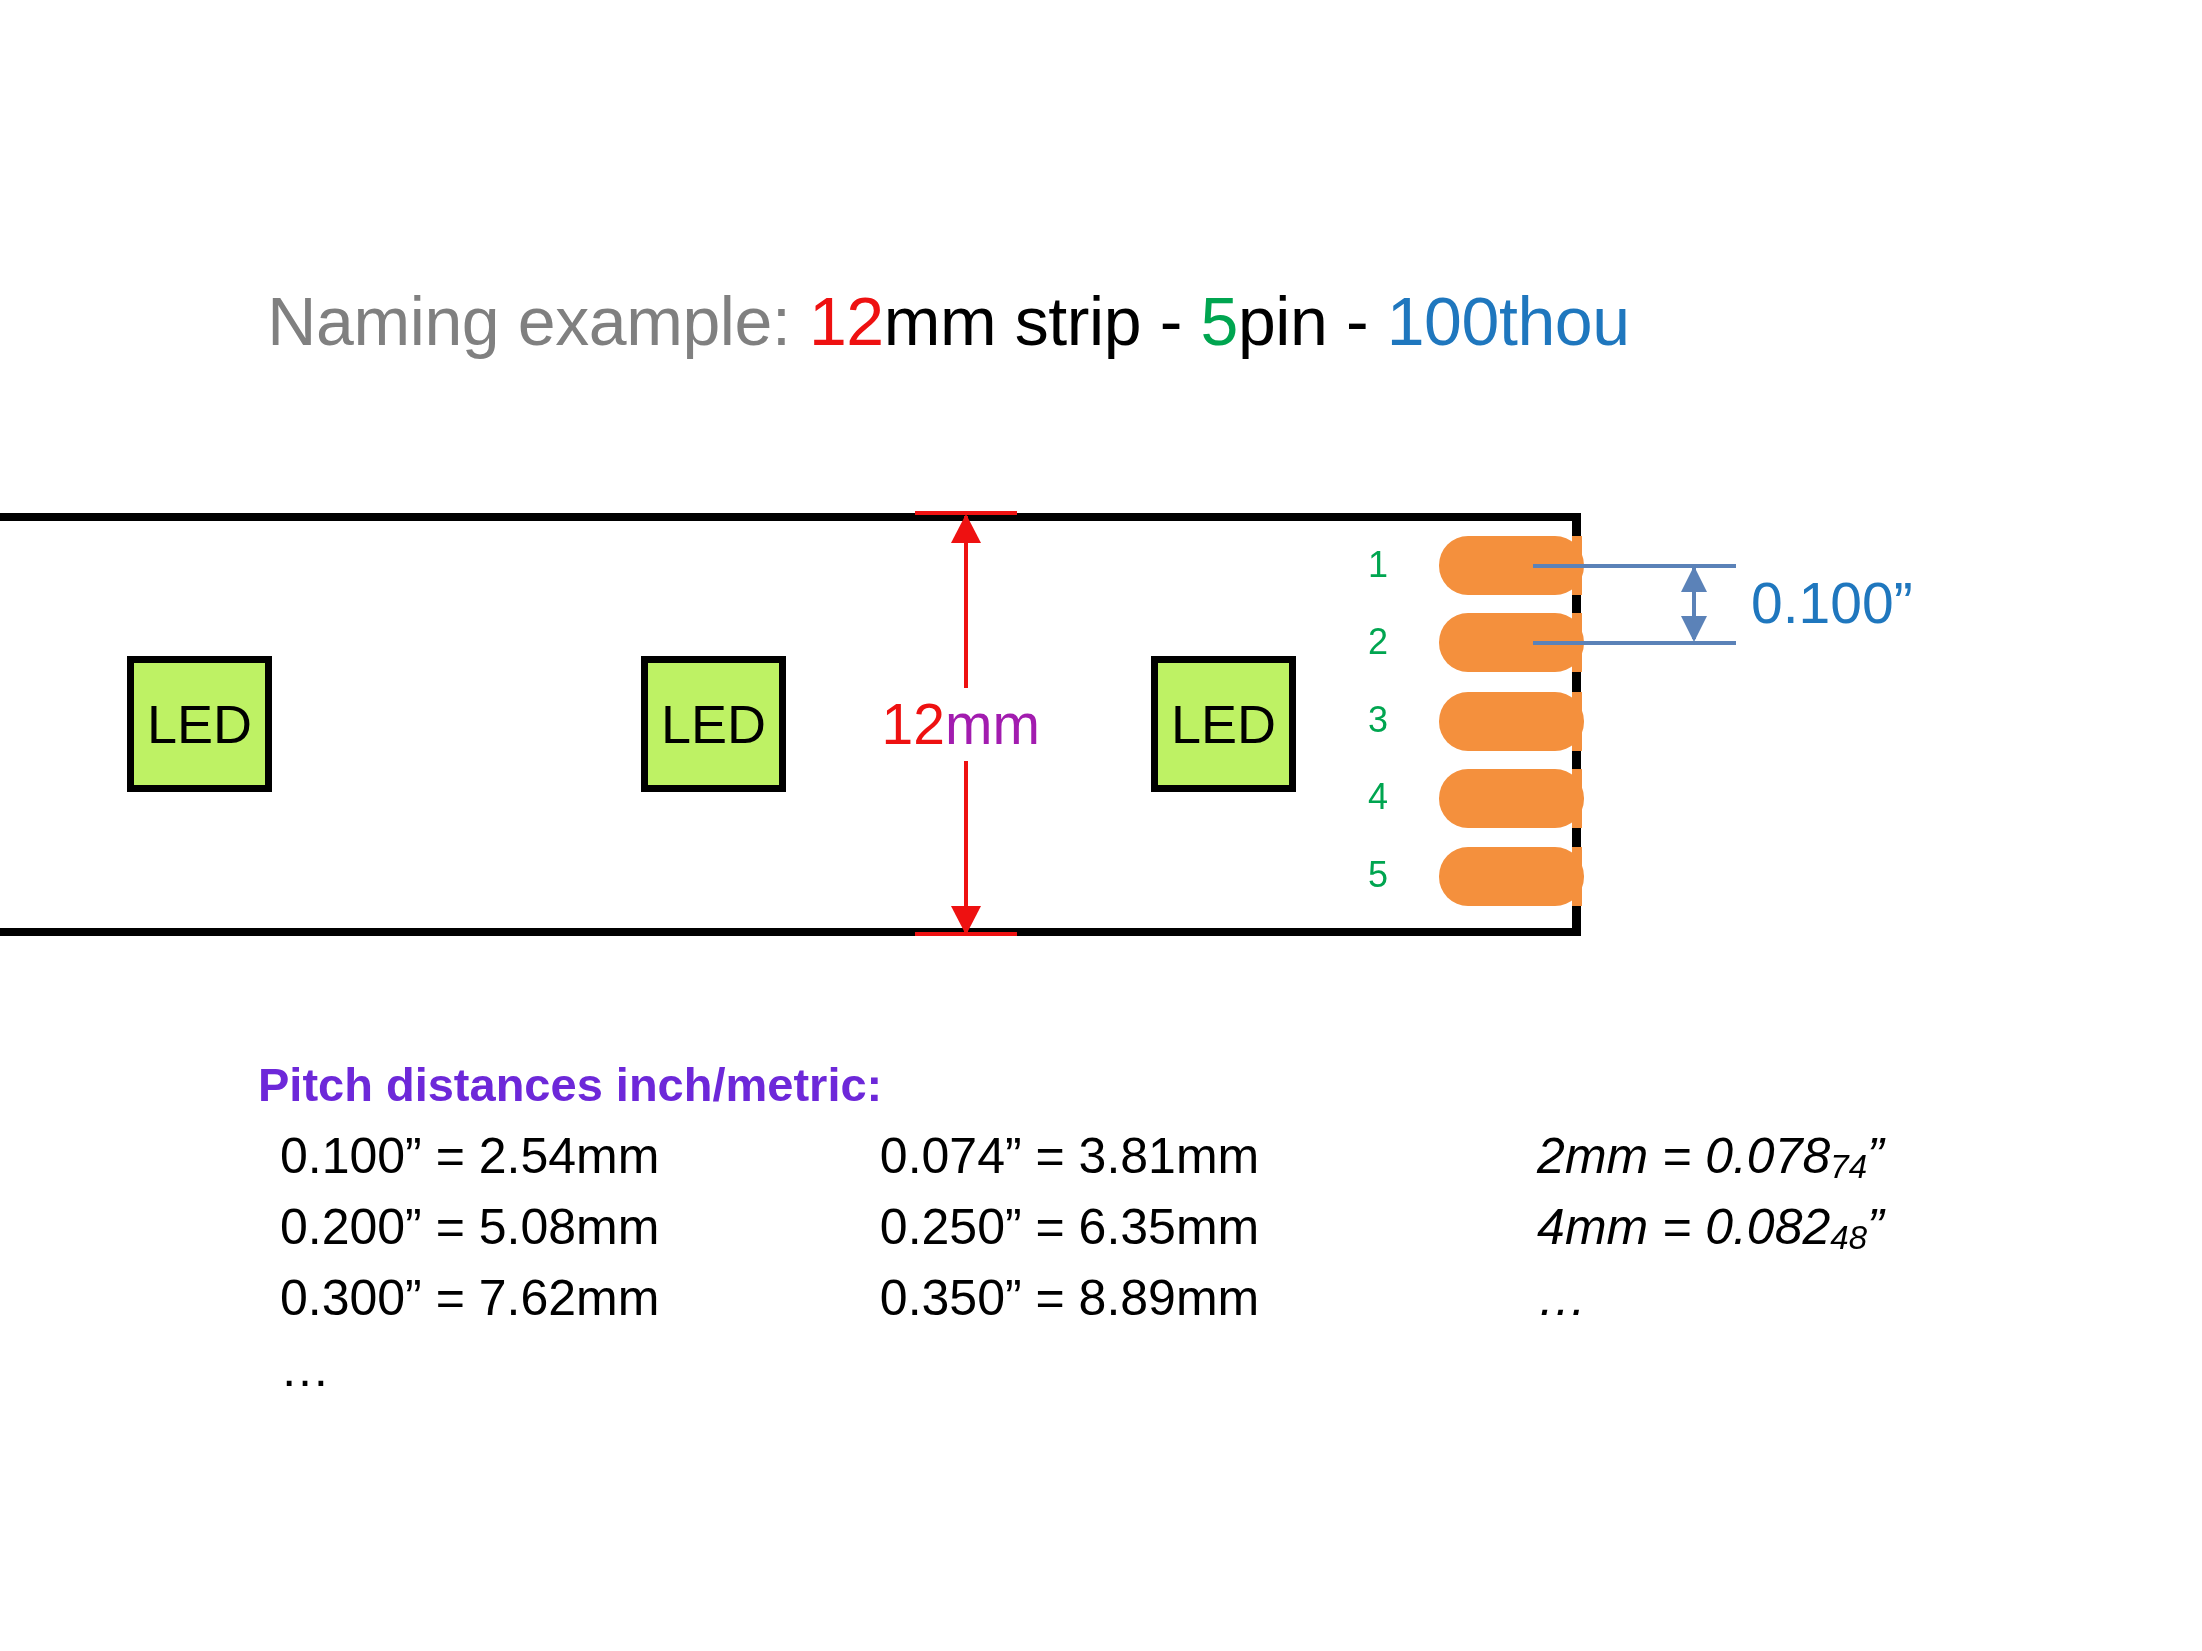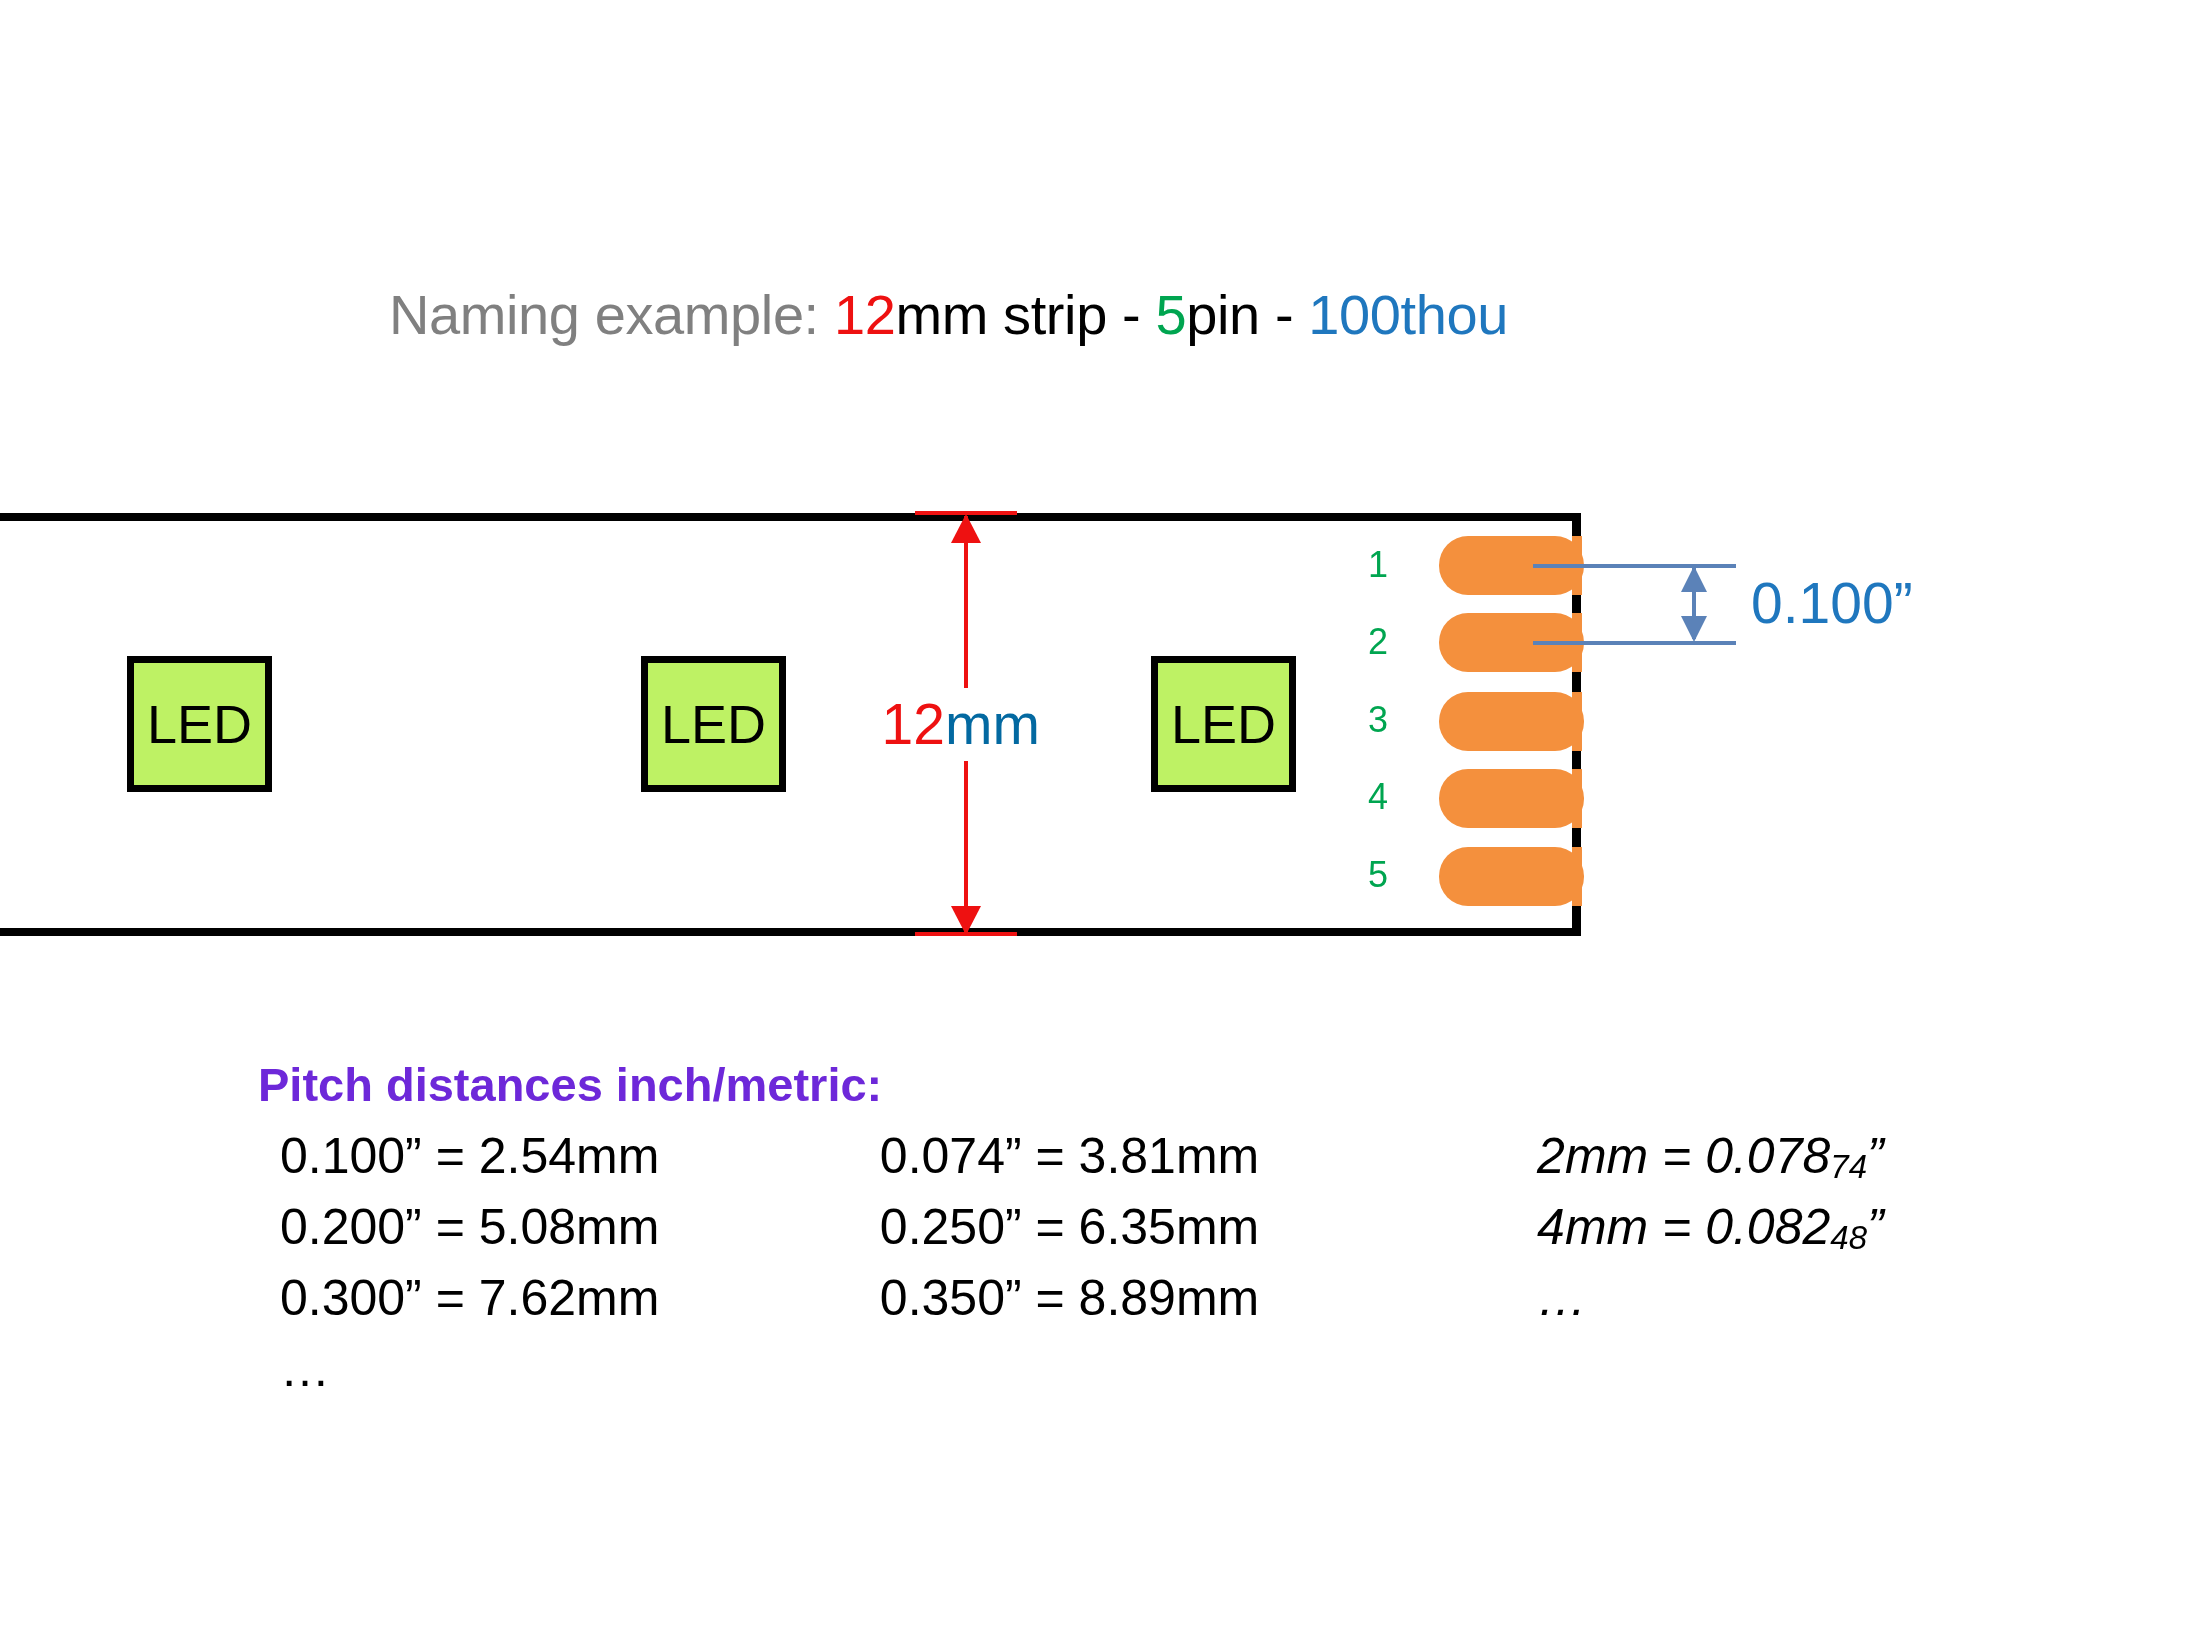--- a/index.html
+++ b/index.html
@@ -6,21 +6,21 @@
   body{
     width:2203px;height:1652px;position:relative;overflow:hidden;
     font-family:"Liberation Sans","DejaVu Sans",sans-serif;
     -webkit-font-smoothing:antialiased;
   }
 
   
   #title{
     position:absolute;left:0;top:284px;width:1897px;
     text-align:center;
-    font-size:56px;line-height:1.1;
+    font-size:68px;line-height:1.1;
     white-space:nowrap;
     letter-spacing:-0.4px;
   }
   #title span{display:inline;}
   .t-gray{color:#808080;}
   .t-red{color:#EE1111;}
   .t-black{color:#000000;}
   .t-green{color:#00A550;}
   .t-blue{color:#1F77BE;}
 
@@ -91,21 +91,21 @@
     position:absolute;left:915px;width:102px;height:4.3px;background:#EE1111;z-index:7;
   }
   #dim12-tick-top{top:511px;}
   #dim12-tick-bot{top:932px;}
   #dim12-label{
     position:absolute;left:873px;top:688px;
     font-size:57px;white-space:nowrap;z-index:8;
     background:#ffffff;padding:3.4px 8.6px;
   }
   #dim12-label .v{color:#EE1111;}
-  #dim12-label .u{color:#0369a1;}
+  #dim12-label .u{color:#a21caf;}
 
   
   .lead-line{
     position:absolute;height:4.3px;background:#5B82B8;z-index:6;
   }
   #lead-1{left:1533px;top:564px;width:203px;}
   #lead-2{left:1533px;top:641px;width:203px;}
   #pitch-line{
     position:absolute;left:1692px;top:568px;
     width:4.3px;height:71px;background:#5B82B8;z-index:6;

